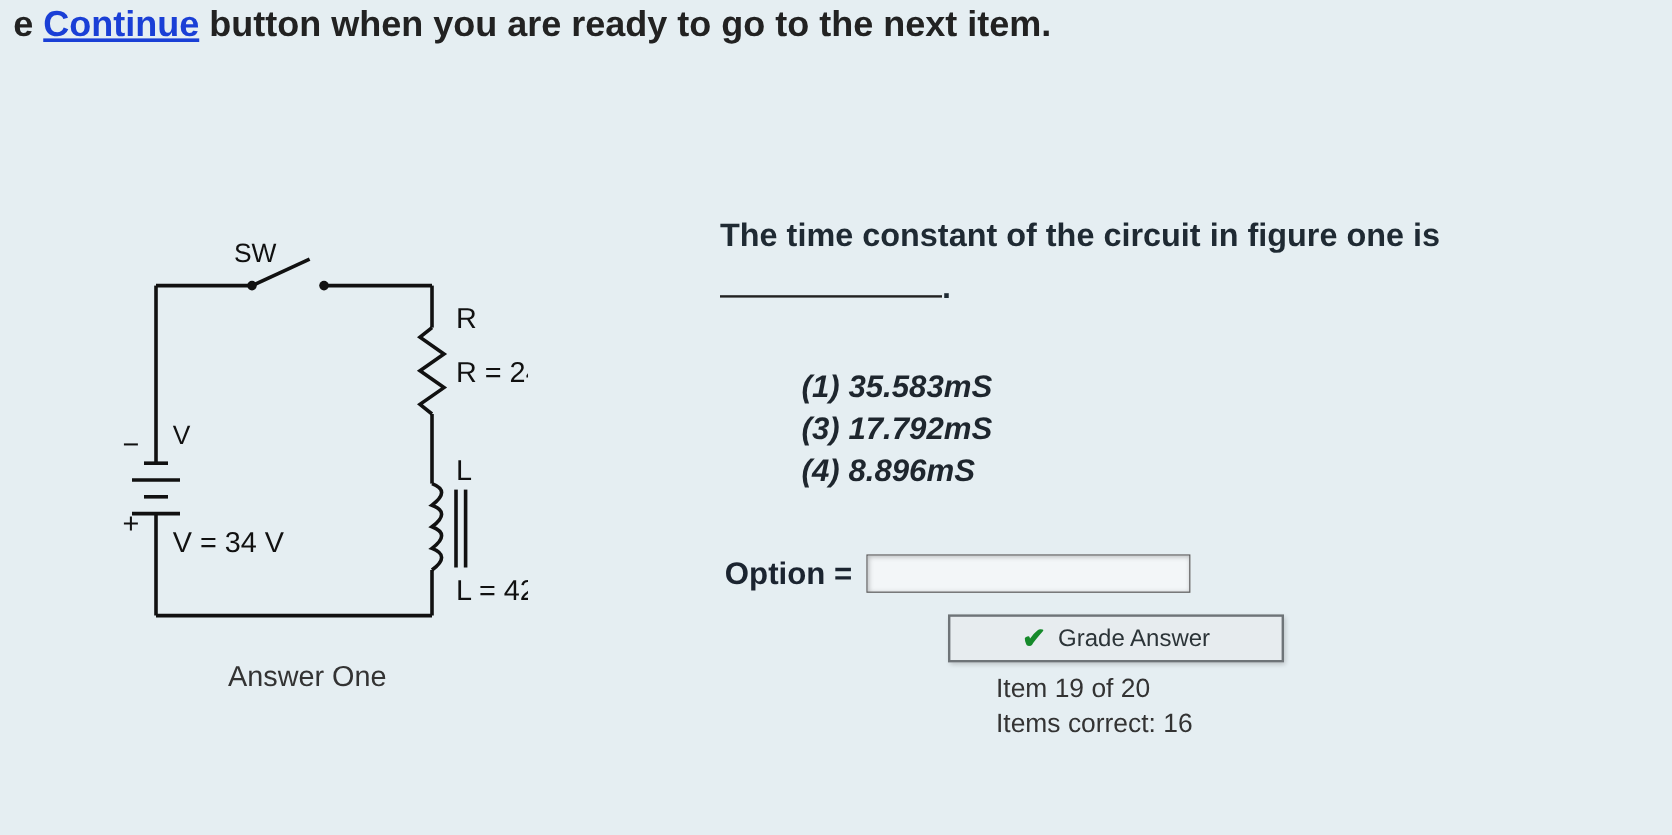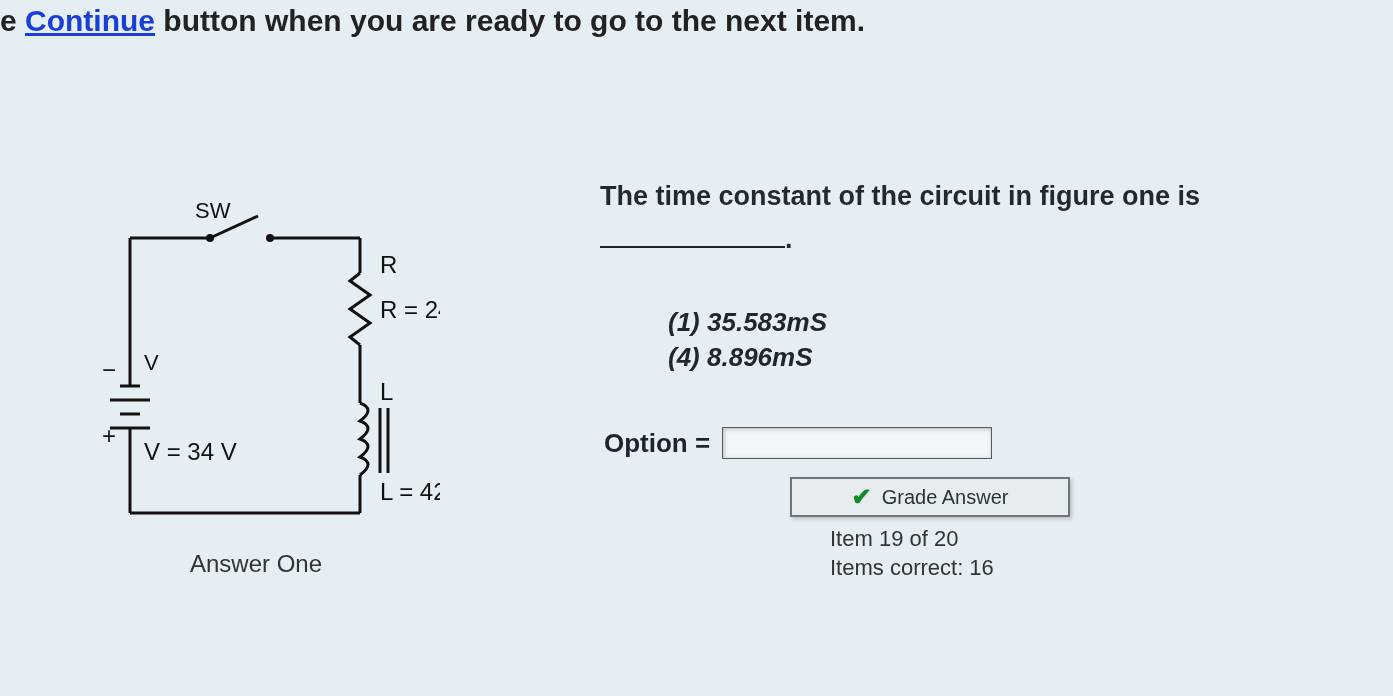--- a/index.html
+++ b/index.html
@@ -10,21 +10,21 @@
     height: 696px;
     font-family: Arial, Helvetica, sans-serif;
     background: #e5eef2;
     color: #1b2430;
     overflow: hidden;
     position: relative;
   }
   .top-instruction {
     font-size: 30px;
     font-weight: bold;
-    padding: 4px 0 0 0;
+    padding: 4px 0 0 11px;
     color: #222;
   }
   .top-instruction a {
     color: #1a3fd6;
     text-decoration: underline;
   }
   .content {
     display: flex;
     flex-direction: row;
     margin-top: 140px;
@@ -187,20 +187,21 @@
   </div>
 
   <div class="text-col">
     <div class="question">
       <span>The time constant of the circuit in figure one is</span><br>
       <span class="blank-line"></span><span>.</span>
     </div>
 
     <div class="options">
       <div>(1)  35.583mS</div>
+      <div>(3)  17.792mS</div>
       <div>(4)  8.896mS</div>
     </div>
 
     <div class="answer-row">
       <span>Option =</span>
       <input class="answer-input" type="text" value="" style="">
     </div>
 
     <div class="grade-wrap">
       <button class="grade-btn">

